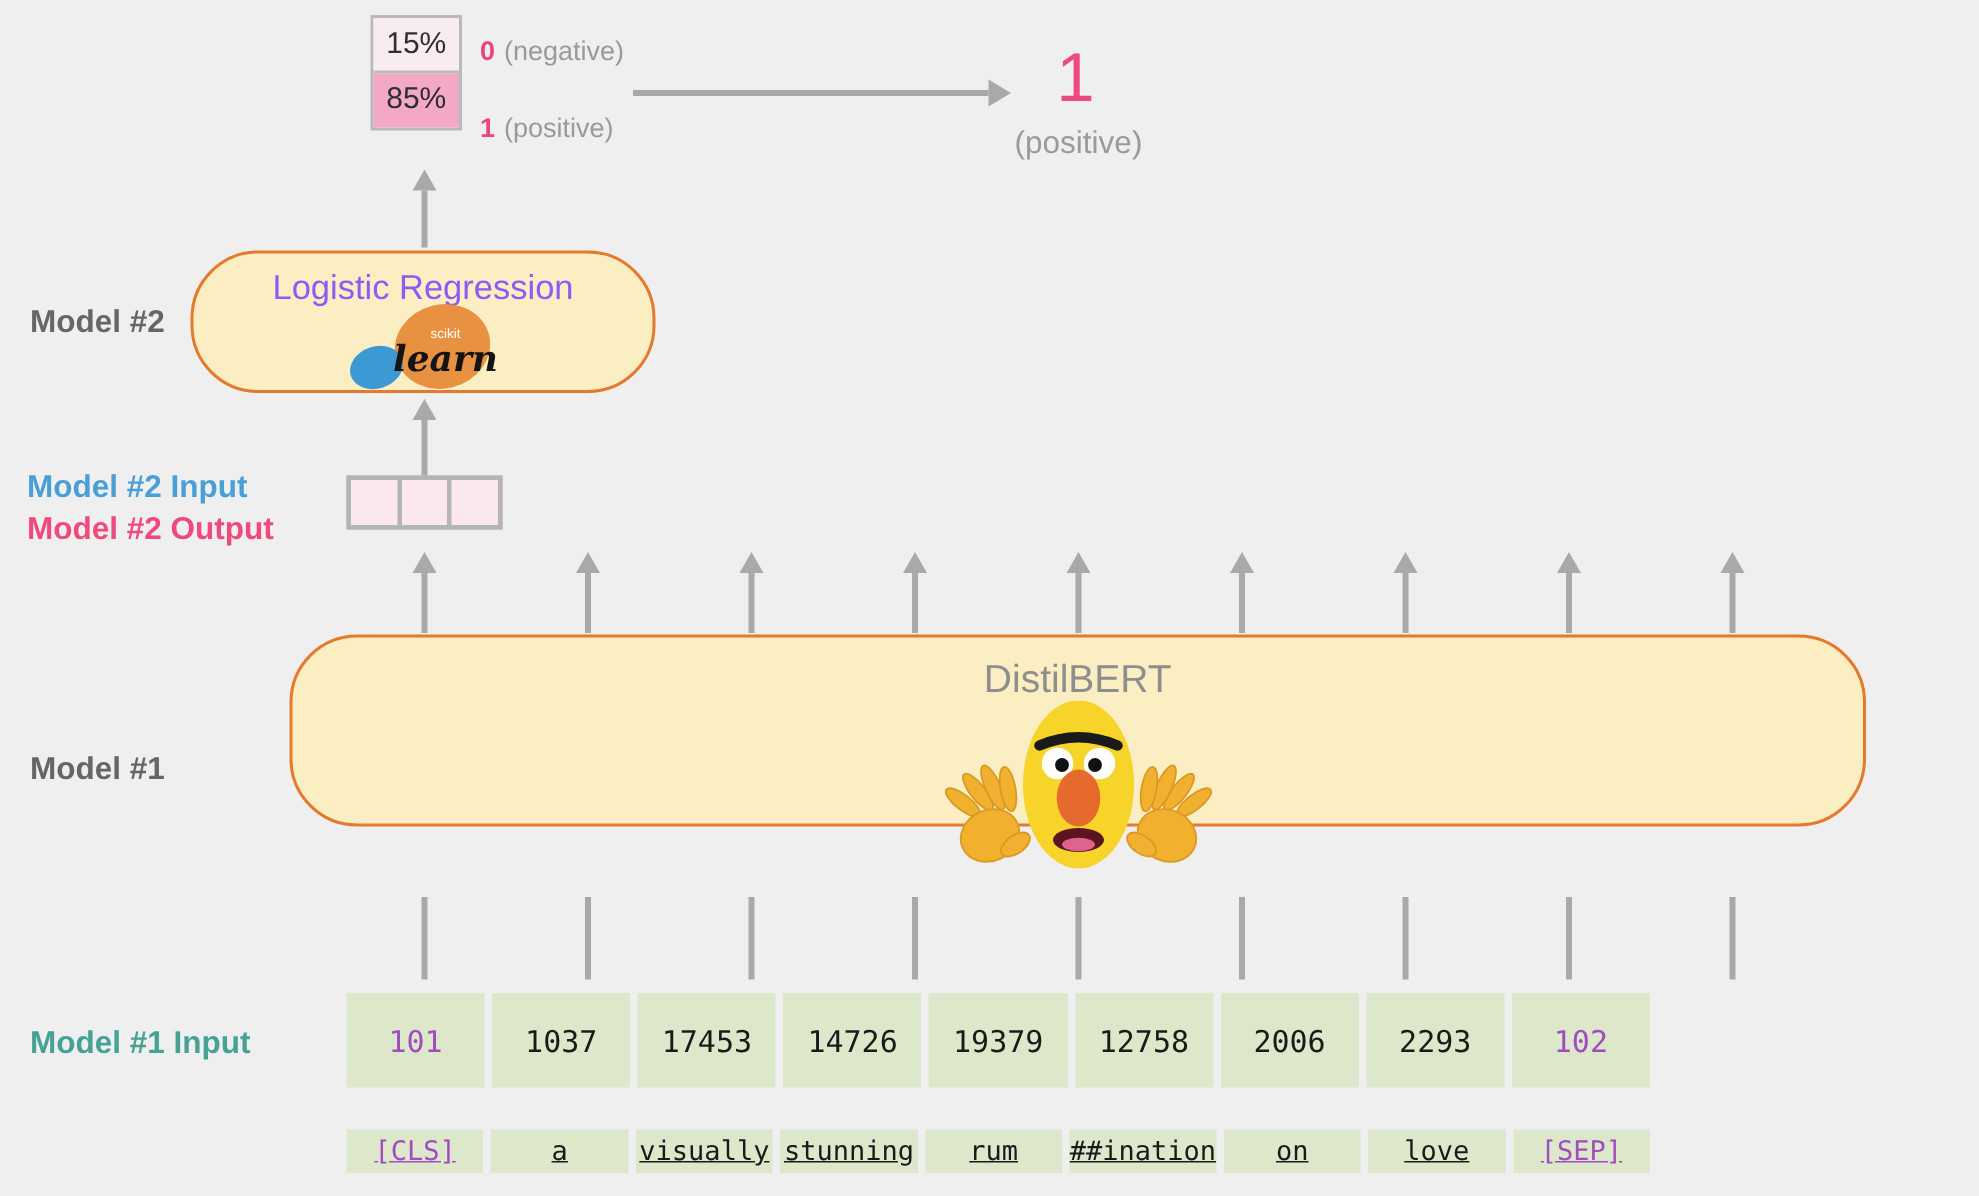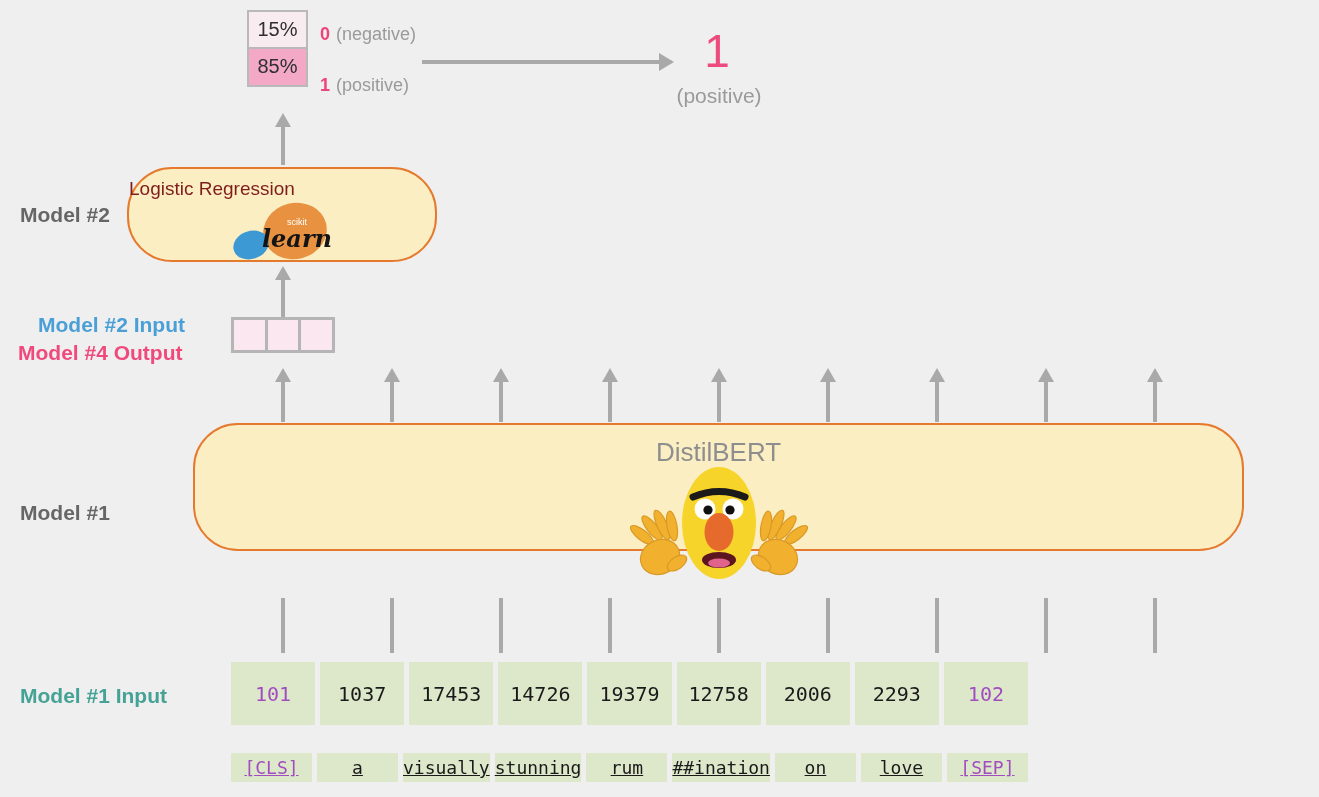--- a/index.html
+++ b/index.html
@@ -49,40 +49,40 @@
   #mid-lines { top:598px; height:55px; }
 
   
   .side-label { position:absolute; left:20px; font-size:21px; font-weight:bold; color:#666666;
                 white-space:nowrap; }
   .lbl-model2 { top:203px;text-align:right; }
   .lbl-model1 { top:501px; }
   .lbl-m1input { top:684px; color:#45a295; }
   .m2input-labels { position:absolute; left:18px; top:311px; font-size:21px; font-weight:bold;
                     line-height:28px; white-space:nowrap; }
-  .m2input-labels .line-blue { color:#4a9fd7;margin-left:20px; }
+  .m2input-labels .line-blue { color:#4a9fd7; }
   .m2input-labels .line-pink { color:#ef4a7b; }
 
   
   .model-box { position:absolute; background:#fbeec3; border:2.5px solid #e57a2e; border-radius:45px; }
   .lr-box { left:127px; top:167px; width:310px; height:95px; }
-  .lr-title { margin-top:9px; text-align:left; font-size:19px; color:#7f1d1d; }
+  .lr-title { margin-top:9px; text-align:center; font-size:23px; color:#8b5cf6; }
   .sklearn-logo { position:absolute; left:50%; top:31px; transform:translateX(-50%); }
 
   .bert-box { left:193px; top:423px; width:1051px; height:128px; }
   .bert-title { margin-top:12px; text-align:center; font-size:26px; color:#8e8e8e; }
   .bert-icon { position:absolute; left:50%; top:42px; transform:translateX(-50%); }
 
   
   .vec-box { position:absolute; left:231px; top:317px; width:104px; height:36px;
              border:3px solid #b5b5b5; display:flex; background:#b5b5b5; gap:3px; }
   .vec-cell { flex:1; background:#fbe7f0; }
 
   
-  .cell-row { position:absolute; left:231px; width:797px; display:flex; gap:5px; }
+  .cell-row { position:absolute; left:231px; width:869px; display:flex; gap:5px; }
   #id-row { top:662px; height:63px; }
   #token-row { top:753px; height:29px; }
   .id-cell, .tok-cell { width:104px; background:#dce8c9; display:flex; align-items:center;
                         justify-content:center; font-family:"DejaVu Sans Mono", monospace;
                         color:#1a1a1a; }
   .id-cell { font-size:20px; }
   .tok-cell { font-size:18px;text-decoration:underline; }
   .special { color:#a14cc0; }
 </style>
 </head>
@@ -132,21 +132,21 @@
     </svg>
   </div>
 
   <div class="up-arrow abs" style="left:275px; top:266px; height:51px;">
     <div class="head"></div>
     <div class="shaft"></div>
   </div>
 
   <div class="m2input-labels">
     <div class="line-blue">Model #2 Input</div>
-    <div class="line-pink">Model #4 Output</div>
+    <div class="line-pink">Model #2 Output</div>
   </div>
 
   <div class="vec-box" id="vec-box">
       <div class="vec-cell"></div>
       <div class="vec-cell"></div>
       <div class="vec-cell"></div>
     </div>
 
   <div class="arrow-row" id="top-arrows">
       <div class="col">

